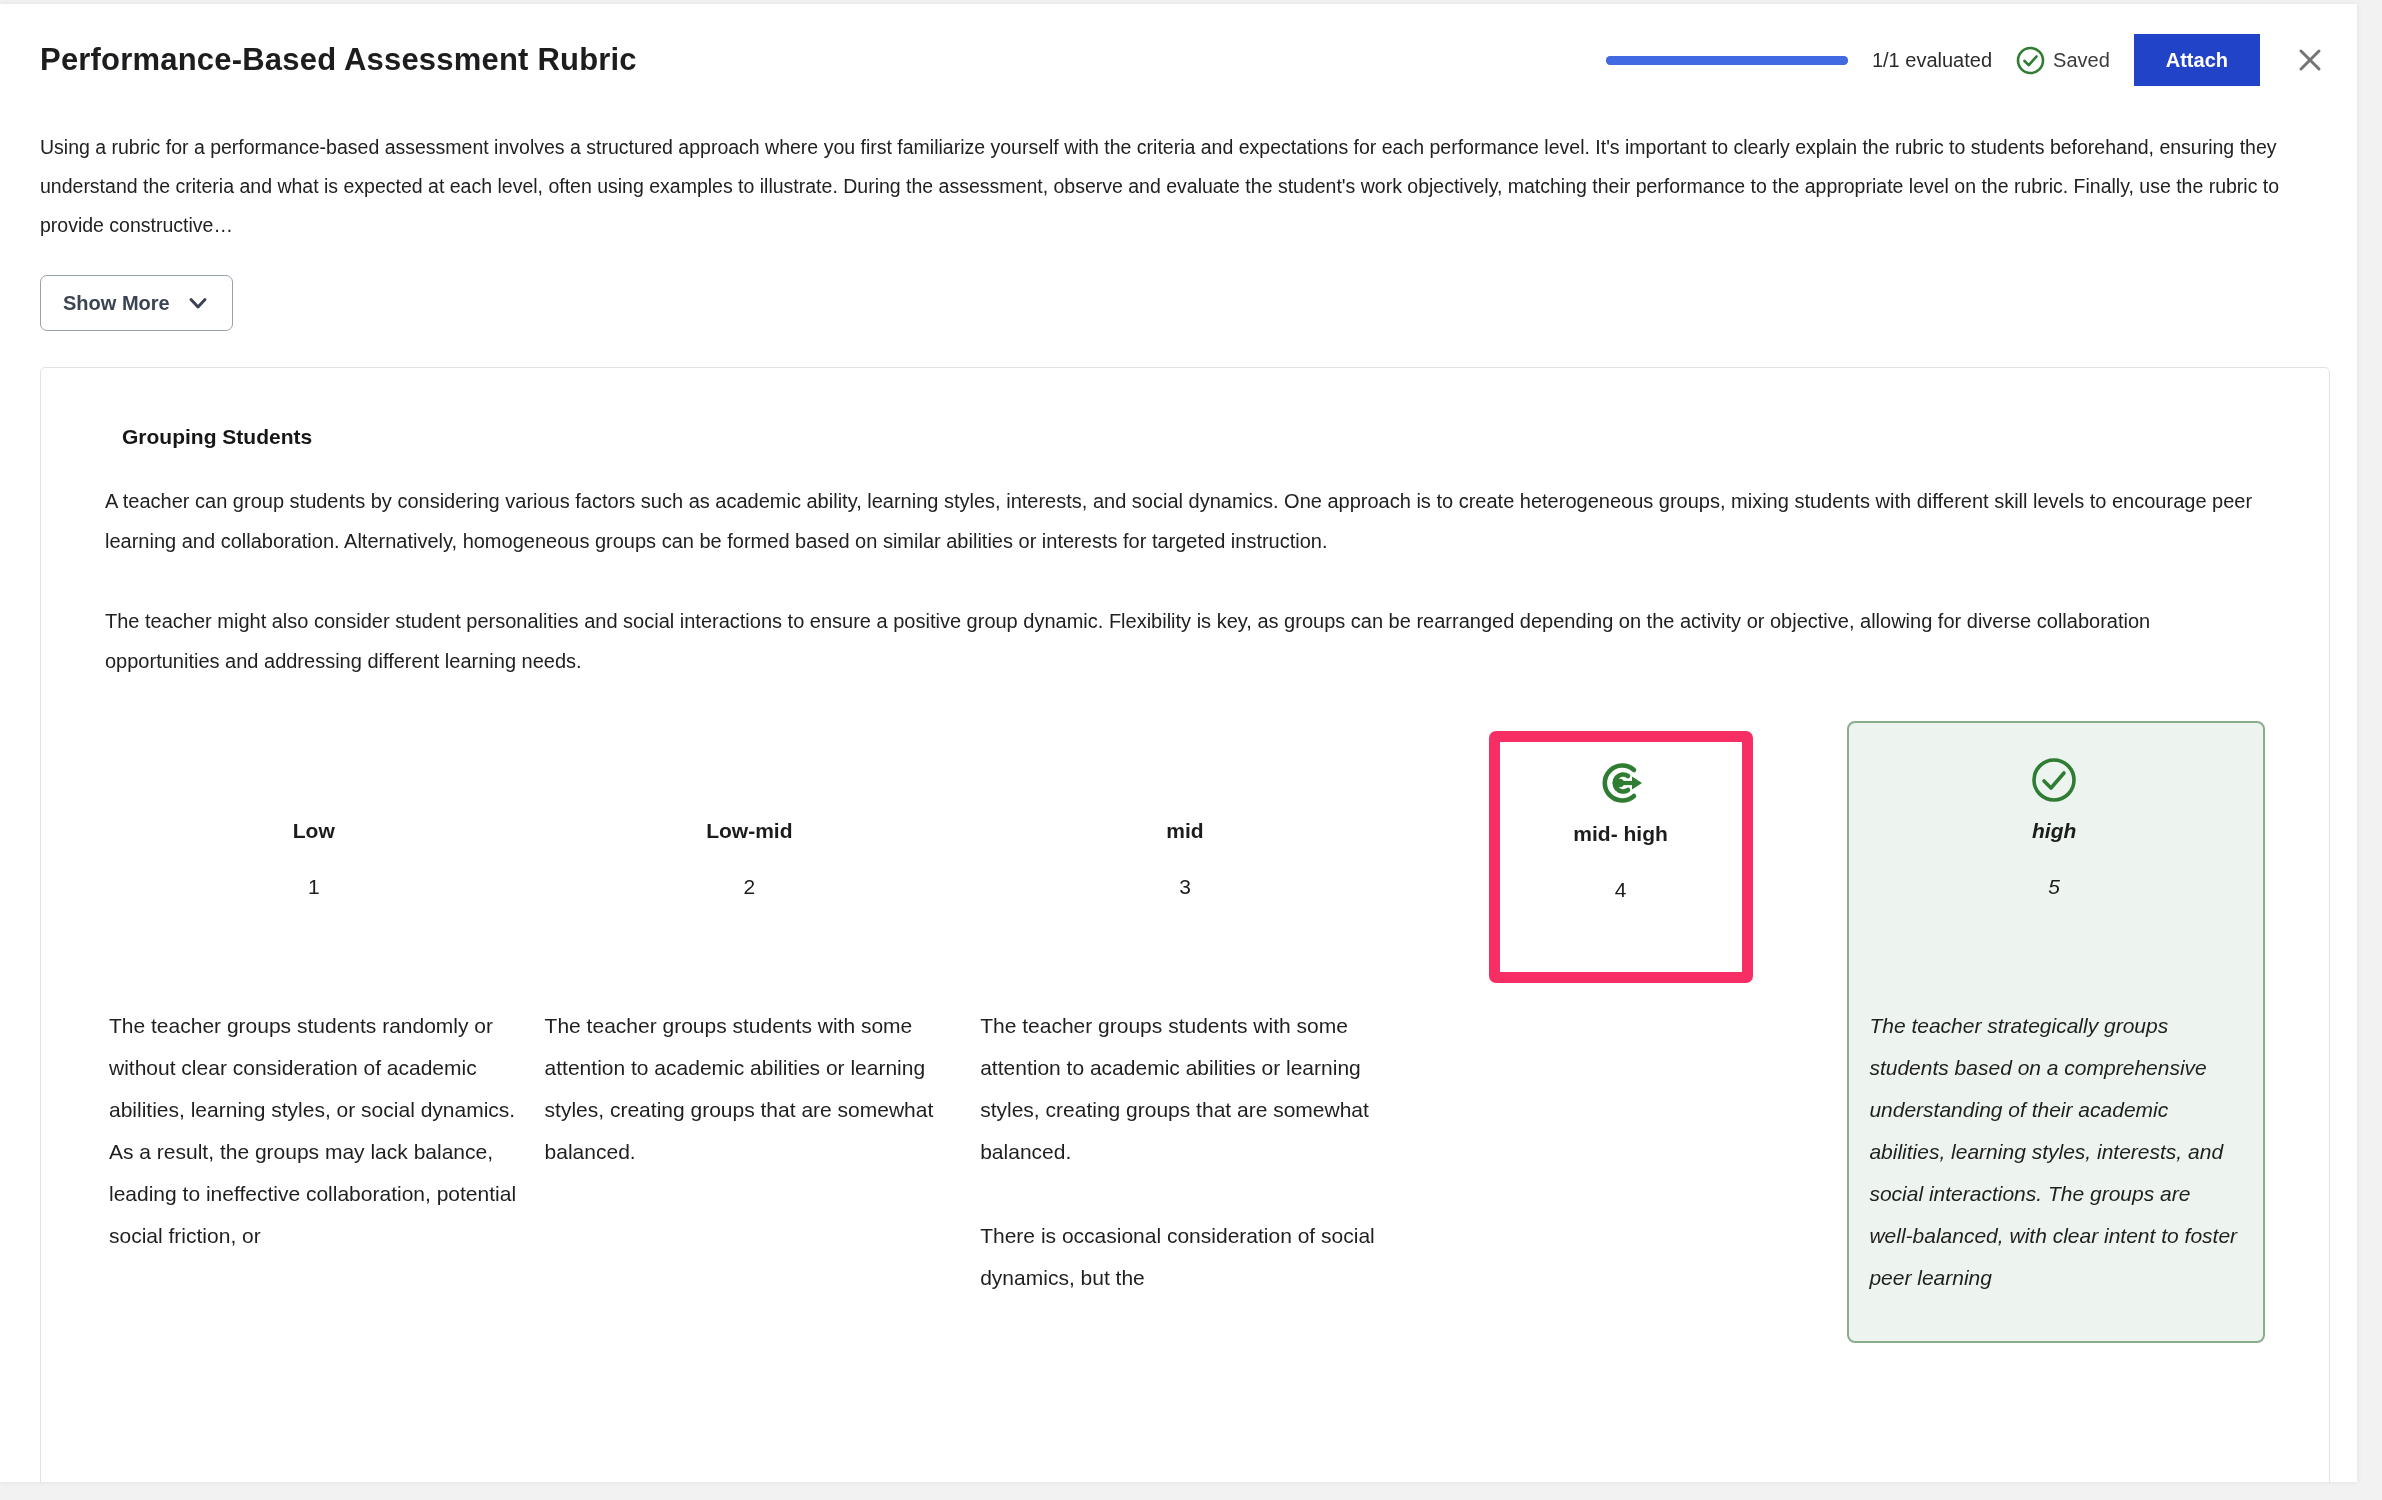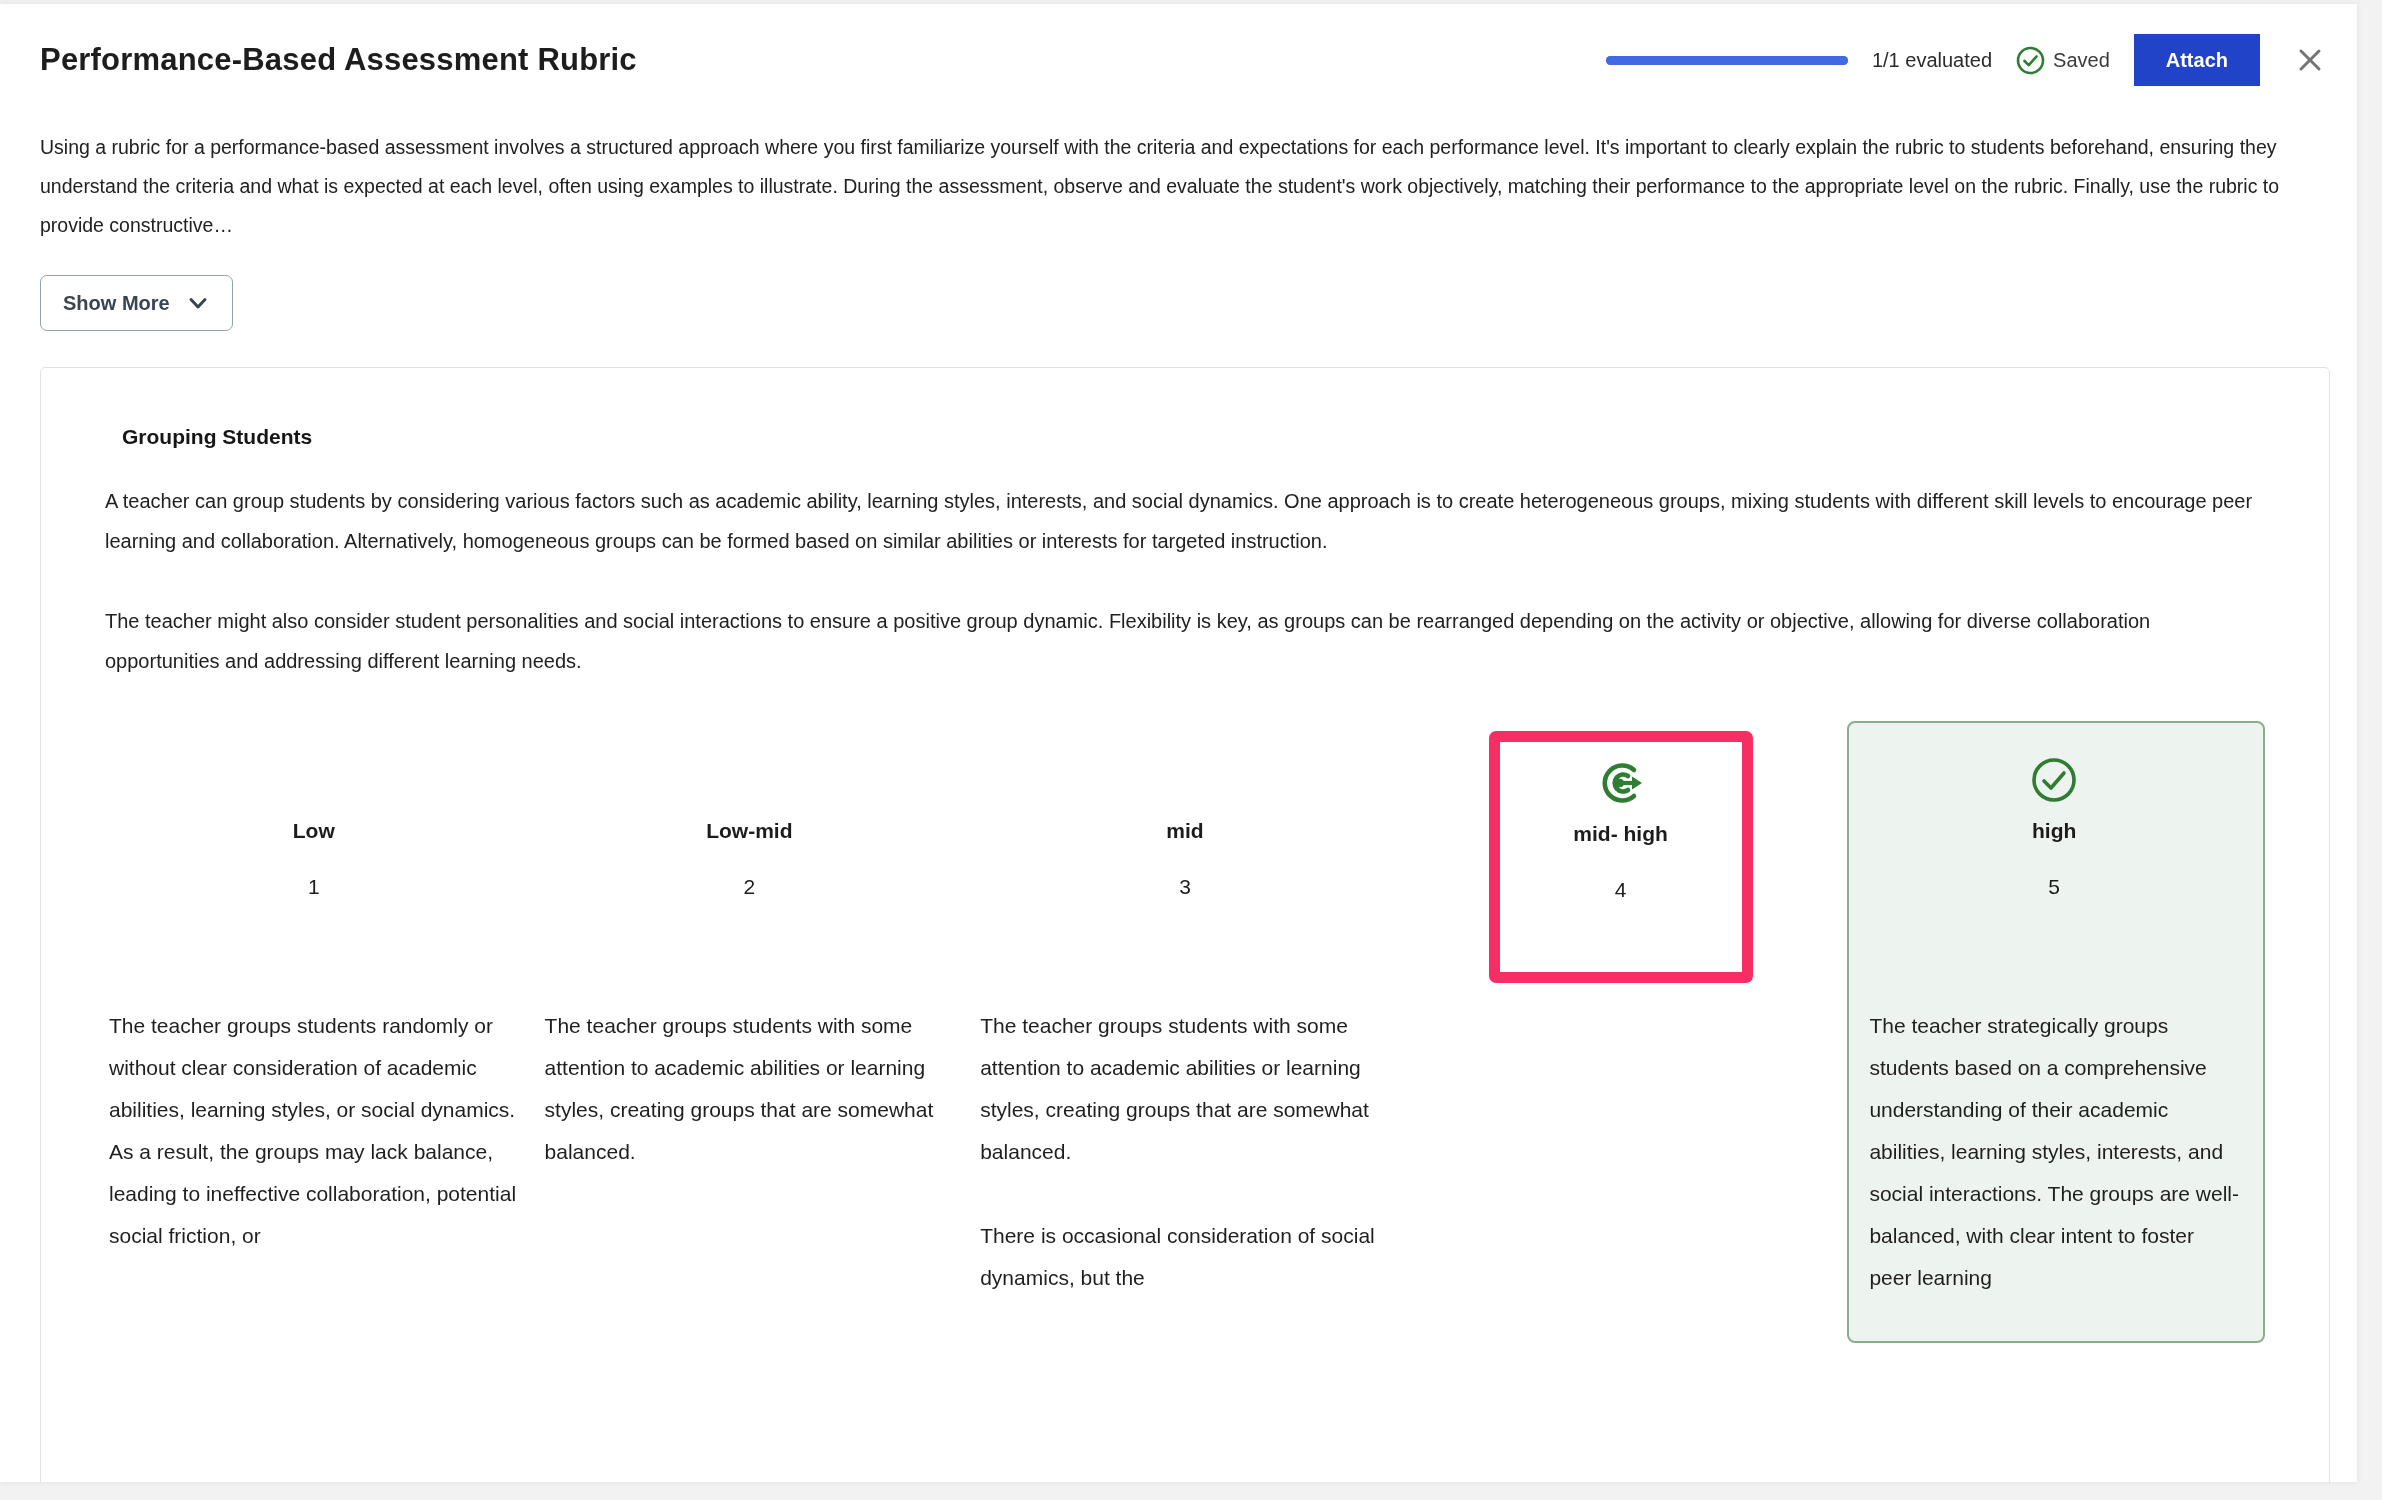--- a/index.html
+++ b/index.html
@@ -70,20 +70,21 @@
   .criterion-desc + .criterion-desc { margin-top: 40px; }
   
   .levels {
     display: grid; grid-template-columns: repeat(5, 1fr); gap: 18px;
     margin-top: 40px;
   }
   .level { padding: 10px 4px 0; }
   .level.selected {
     background: #edf3ee; border: 2px solid #8aae8c; border-radius: 8px;
     padding: 8px 24px 0 20px;
+    font-style: italic;
   }
   .level-head {
     height: 252px; display: flex; flex-direction: column; align-items: center;
     padding-top: 22px;
   }
   .level-head.target-frame {
     border: 11px solid #f72e63; border-radius: 7px;
     width: 264px; margin: 0 auto; padding-top: 14px;
   }
   .icon-slot { height: 54px; display: flex; align-items: center; justify-content: center; }

